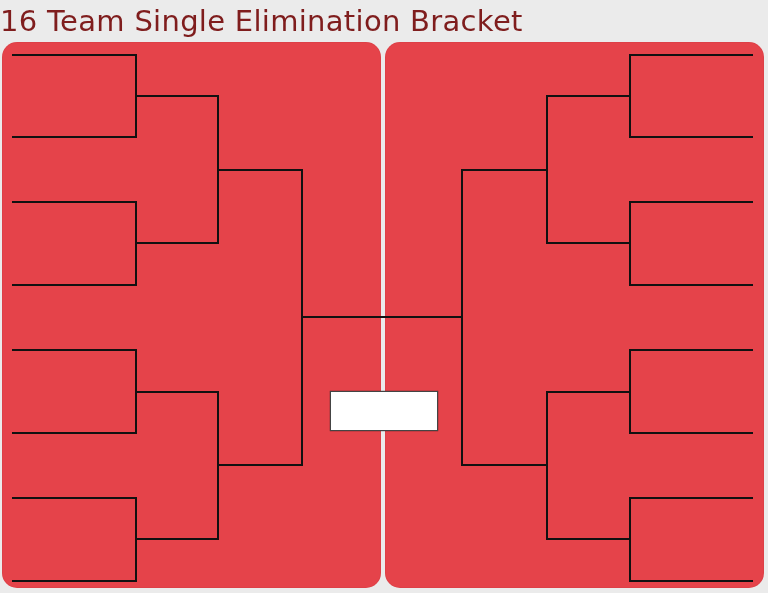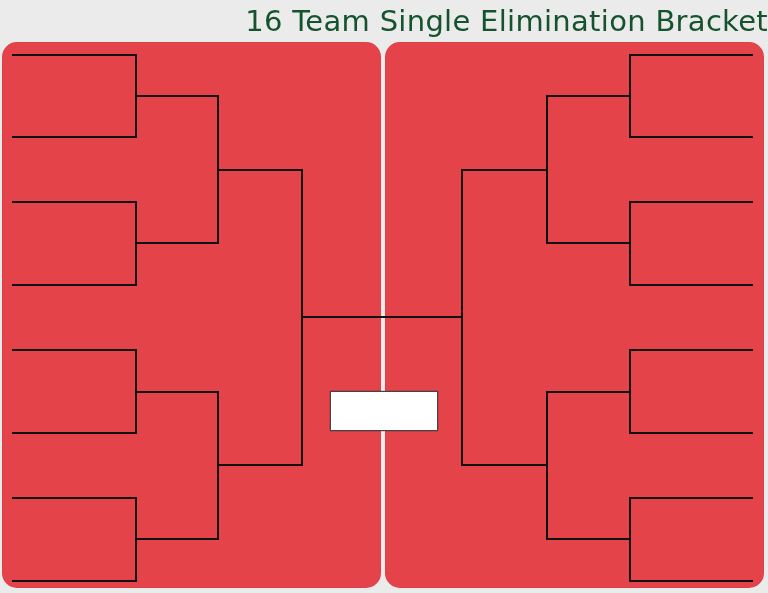--- a/index.html
+++ b/index.html
@@ -2,22 +2,22 @@
 <html><head>
 <meta charset="utf-8">
 <style>
   html, body { margin:0; padding:0; }
   body {
     width:768px; height:593px; position:relative; overflow:hidden;
     background:#ebebeb;
     font-family:"DejaVu Sans", sans-serif;
   }
   .title {
-    position:absolute; left:0; top:4px; width:768px; text-align:right;
-    font-size:29px; color:#14532d; font-weight:normal; letter-spacing:0.3px;
+    position:absolute; left:0; top:4px; width:768px; text-align:left;
+    font-size:29px; color:#7f1d1d; font-weight:normal; letter-spacing:0.3px;
     font-family:"DejaVu Sans", sans-serif;
   }
   .panel {
     position:absolute; top:42px; height:546px;
     background:#e5434a;
     border-radius:15px;
     box-shadow: inset 0 0 0 1px rgba(0,0,0,0.03);
   }
   .panel.left { left:2px; width:379px; }
   .panel.right { left:385px; width:379px; }

